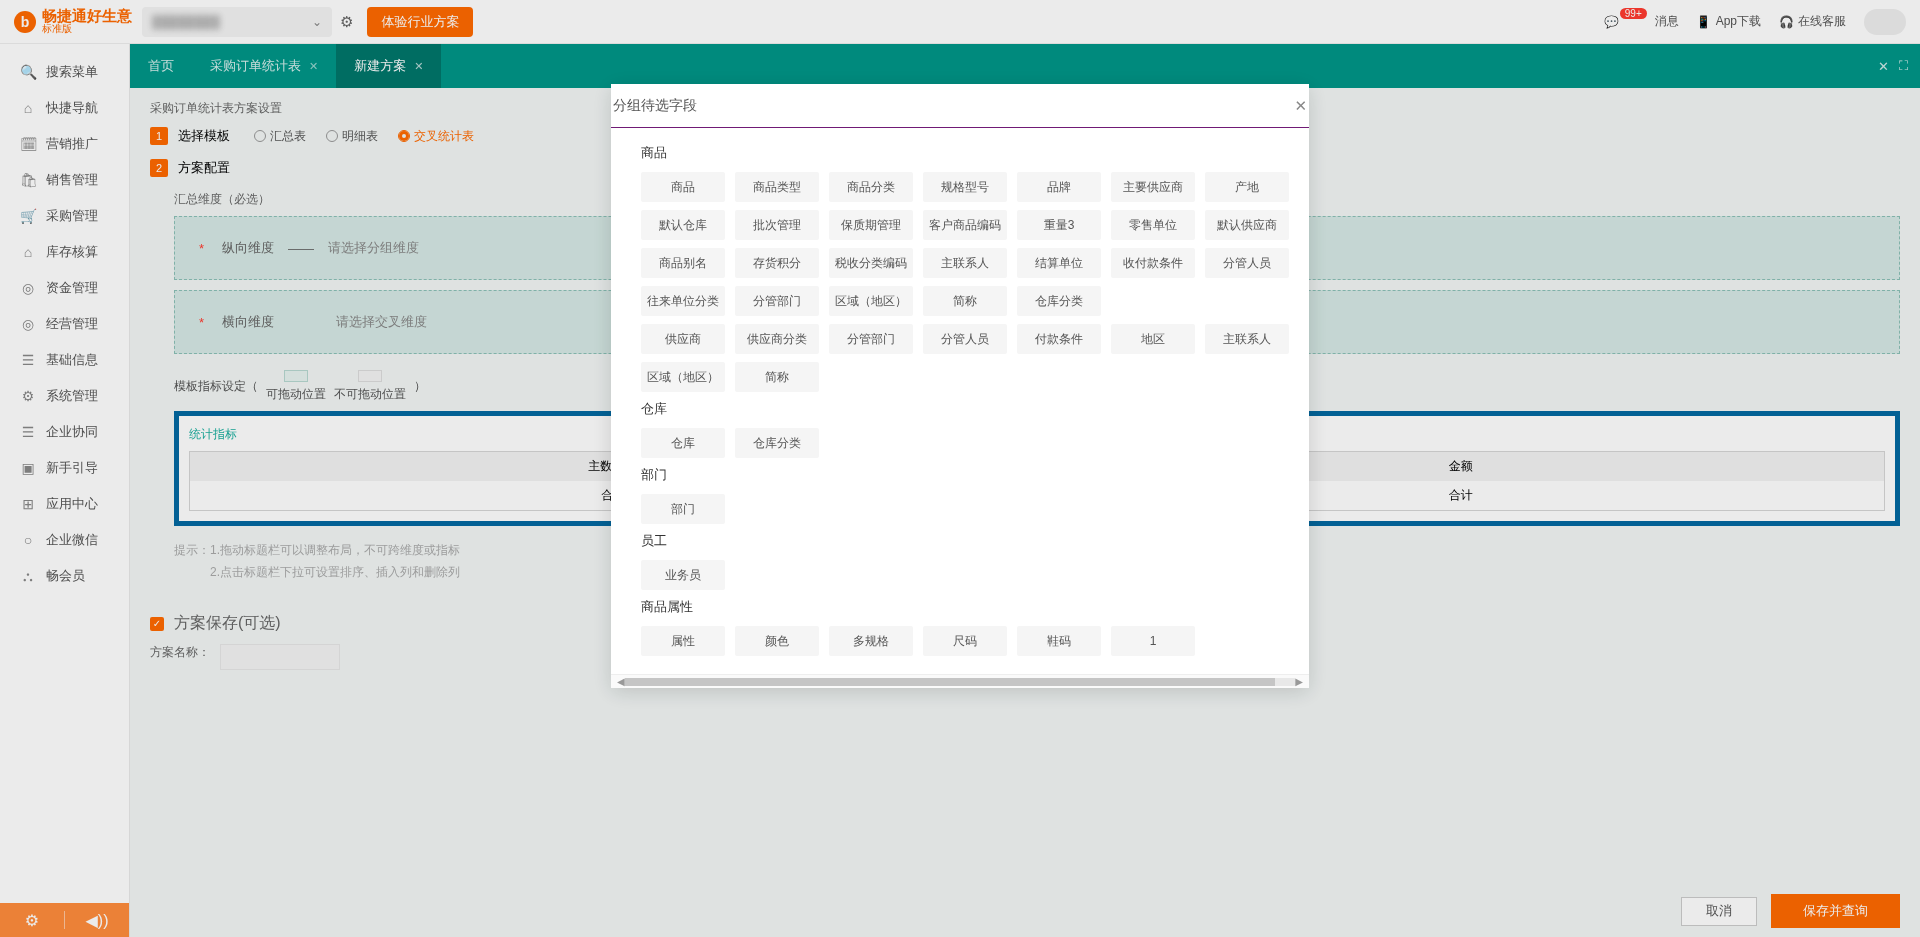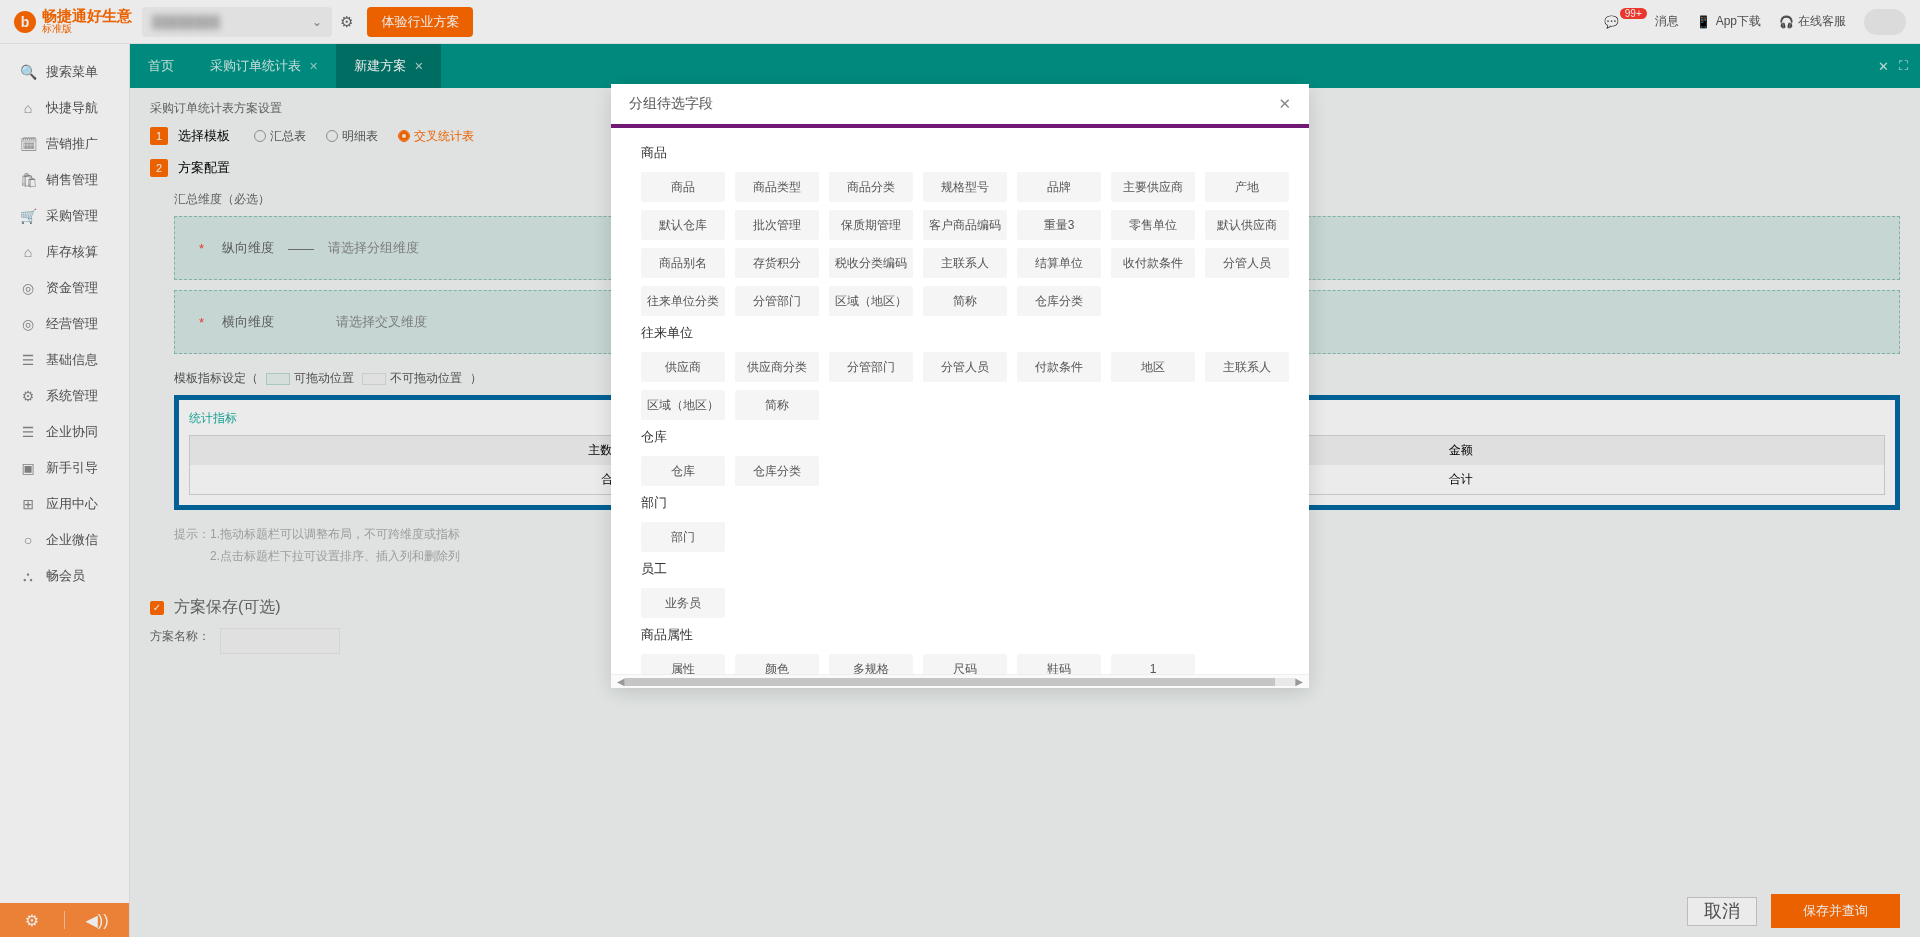--- a/index.html
+++ b/index.html
@@ -50,48 +50,48 @@
 .radio.selected .circle { border-color: #ff6a00; box-shadow: inset 0 0 0 3px #ff6a00; }
 .radio.selected { color: #ff6a00; }
 
 .section-box { margin-left: 24px; margin-bottom: 16px; }
 .section-label { font-size: 12px; color: #666; margin-bottom: 8px; }
 .dim-card { background: #d6e9e5; border: 1px dashed #8bc1b7; padding: 22px 24px; display: flex; align-items: center; gap: 14px; font-size: 13px; color: #666; }
 .dim-card .req { color: #ff3b30; margin-right: 4px; }
 .dim-card .hint { color: #888; }
 
 .indicator-row { display: flex; align-items: center; gap: 8px; font-size: 12px; color: #555; margin-left: 24px; margin-bottom: 8px; }
-.chip { display: inline-flex; align-items: center; gap: 4px; }
+.chip { display: inline-flex; align-items: center; gap: 4px; flex-direction: column; }
 .chip .sq { width: 24px; height: 12px; display: inline-block; }
 .chip .sq.mov { background: #e7f2ef; border: 1px solid #b7d8d1; }
 .chip .sq.fix { background: #f4f4f4; border: 1px solid #ddd; }
 
 .stats-box { margin-left: 24px; border: 5px solid #0369a1; background: #fff; padding: 10px; font-size: 12px; }
 .stats-title { color: #1baf9f; margin-bottom: 8px; }
 .stats-table { display: flex; }
 .stats-col { flex: 1; border: 1px solid #d6d6d6; }
 .stats-col + .stats-col { border-left: none; }
 .stats-head { background: #f2f2f2; text-align: center; padding: 6px 0; display: flex; align-items: center; justify-content: center; gap: 4px; }
 .stats-cell { text-align: center; padding: 6px 0; }
 
 .tips { margin-left: 24px; font-size: 12px; color: #aaa; margin-top: 14px; line-height: 1.8; }
 
 .save-row { margin-top: 30px; display: flex; align-items: center; gap: 10px; }
 .checkbox { width: 14px; height: 14px; background: #ff6a00; border-radius: 2px; display: inline-flex; align-items: center; justify-content: center; color: #fff; font-size: 10px; }
 .save-name { margin-top: 10px; display: flex; align-items: flex-start; gap: 10px; font-size: 12px; color: #666; }
 .save-input { width: 120px; height: 26px; background: #f4f4f4; border: 1px solid #e6e6e6; }
 
 .footer-bar { height: 52px; display: flex; align-items: center; justify-content: flex-end; gap: 14px; padding: 0 20px; background: #f2f6f5; }
-.btn-cancel { height: 29px; padding: 0 16px; background: #fff; border: 1px solid #ccc; color: #555; font-size: 18px; cursor: pointer; }
+.btn-cancel { height: 29px; padding: 0 24px; background: #fff; border: 1px solid #ccc; color: #555; font-size: 13px; cursor: pointer; }
 .btn-save { height: 34px; padding: 0 32px; background: #ff6a00; border: none; color: #fff; font-size: 13px; cursor: pointer; }
 
 
 .overlay { position: fixed; inset: 0; background: rgba(0,0,0,0.08); }
 .modal { position: fixed; top: 84px; left: 50%; transform: translateX(-50%); width: 698px; height: 604px; background: #fff; box-shadow: 0 4px 20px rgba(0,0,0,0.15); display: flex; flex-direction: column; }
-.modal-header { height: 44px; display: flex; align-items: center; padding: 0 18px; font-size: 14px; color: #555; border-bottom: 4px solid #701a75; }
+.modal-header { height: 44px; display: flex; align-items: center; padding: 0 2px; font-size: 14px; color: #555; border-bottom: 1px solid #701a75; }
 .modal-close { margin-left: auto; cursor: pointer; color: #888; font-size: 15px; }
 .modal-body { flex: 1; overflow-y: scroll; padding: 10px 14px 10px 18px; margin-left: 12px; }
 .field-group { margin-bottom: 8px; }
 .group-title { font-size: 13px; color: #333; margin: 6px 0 10px 0; }
 .field-grid { display: flex; flex-wrap: wrap; gap: 8px 10px; }
 .field-chip { width: 84px; height: 30px; background: #f5f5f5; display: flex; align-items: center; justify-content: center; font-size: 12px; color: #555; cursor: pointer; border-radius: 2px; }
 .modal-footer-scroll { height: 14px; background: #fafafa; border-top: 1px solid #eee; display: flex; align-items: center; padding: 0 6px; }
 .hscroll-track { flex: 1; height: 8px; background: #e8e8e8; }
 .hscroll-track .thumb { width: 97%; height: 8px; background: #c5c5c5; }
 </style>
@@ -351,21 +351,20 @@
           <div class="field-chip">收付款条件</div>
           <div class="field-chip">分管人员</div>
           <div class="field-chip">往来单位分类</div>
           <div class="field-chip">分管部门</div>
           <div class="field-chip">区域（地区）</div>
           <div class="field-chip">简称</div>
           <div class="field-chip">仓库分类</div>
         </div>
       </div>
       <div class="field-group">
-        <div class="group-title">往来单位</div>
         <div class="field-grid">
           <div class="field-chip">供应商</div>
           <div class="field-chip">供应商分类</div>
           <div class="field-chip">分管部门</div>
           <div class="field-chip">分管人员</div>
           <div class="field-chip">付款条件</div>
           <div class="field-chip">地区</div>
           <div class="field-chip">主联系人</div>
           <div class="field-chip">区域（地区）</div>
           <div class="field-chip">简称</div>

